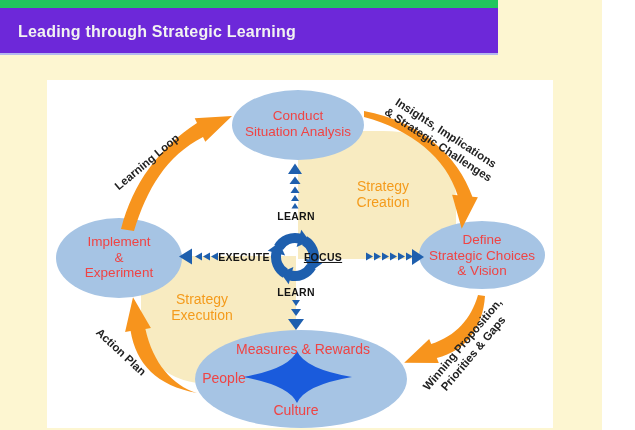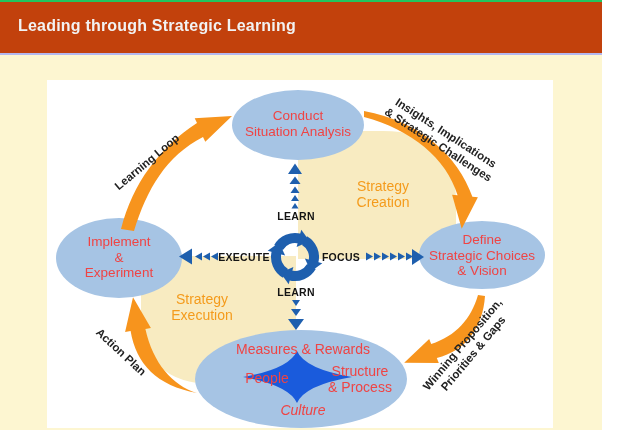--- a/index.html
+++ b/index.html
@@ -6,23 +6,23 @@
   #stage {
     position:relative; width:635px; height:430px; overflow:hidden;
     background:#ffffff;
     font-family:"Liberation Sans", sans-serif;
   }
   #slide {
     position:absolute; left:0; top:0; width:602px; height:430px;
     background:#FDF6D1;
   }
   #header-bar {
-    position:absolute; left:0; top:0; width:602px; height:55px;
-    background:#c2410c; box-sizing:border-box;
-    border-top:2px solid #22c55e; border-bottom:2px solid #b4b8ef;
+    position:absolute; left:0; top:0; width:498px; height:55px;
+    background:#6d28d9; box-sizing:border-box;
+    border-top:8px solid #22c55e; border-bottom:2px solid #b4b8ef;
   }
   #page-title {
     position:absolute; left:18px; top:15px;
     font-size:16px; font-weight:bold; color:#F2F2F2; letter-spacing:0.2px;
   }
   #panel {
     position:absolute; left:47px; top:80px; width:506px; height:348px;
     background:#ffffff;
   }
   svg.diagram { position:absolute; left:0; top:0; }
@@ -119,33 +119,31 @@
   <div class="lbl node-lbl" style="left:298px; top:124px;">Conduct
 Situation Analysis</div>
   <div class="lbl node-lbl" style="left:482px; top:255px;">Define
 Strategic Choices
 &amp; Vision</div>
   <div class="lbl node-lbl" style="left:119px; top:257px;">Implement
 &amp;
 Experiment</div>
 
   <div class="lbl org-lbl" style="left:303px; top:349px;">Measures &amp; Rewards</div>
-  <div class="lbl org-lbl" style="left:224px; top:378px;margin-left:43px;">People</div>
-  <div class="lbl org-lbl" style="left:360px; top:379px;">Structure
-&amp; Process</div>
-  <div class="lbl org-lbl" style="left:303px; top:410px;font-style:italic;">Culture</div>
+  <div class="lbl org-lbl" style="left:224px; top:378px;">People</div>
+  <div class="lbl org-lbl" style="left:296px; top:410px;">Culture</div>
 
   <div class="lbl quad-lbl" style="left:383px; top:194px;">Strategy
 Creation</div>
   <div class="lbl quad-lbl" style="left:202px; top:307px;">Strategy
 Execution</div>
 
   <div class="lbl core-lbl" style="left:296px; top:216px;">LEARN</div>
   <div class="lbl core-lbl" style="left:244px; top:257px;">EXECUTE</div>
-  <div class="lbl core-lbl" style="left:341px; top:257px;">FOCUS</div>
+  <div class="lbl core-lbl" style="left:323px; top:257px;text-decoration:underline;">FOCUS</div>
   <div class="lbl core-lbl" style="left:296px; top:292px;">LEARN</div>
 
   <div class="lbl rot-lbl" style="left:147px; top:162px; transform:translate(-50%,-50%) rotate(-40deg);">Learning Loop</div>
   <div class="lbl rot-lbl" style="left:442px; top:139px; transform:translate(-50%,-50%) rotate(33deg);">Insights, Implications
 &amp; Strategic Challenges</div>
   <div class="lbl rot-lbl" style="left:468px; top:349px; transform:translate(-50%,-50%) rotate(-50deg);">Winning Proposition,
 Priorities &amp; Gaps</div>
   <div class="lbl rot-lbl" style="left:121px; top:352px; transform:translate(-50%,-50%) rotate(43deg);">Action Plan</div>
 </div>
 

